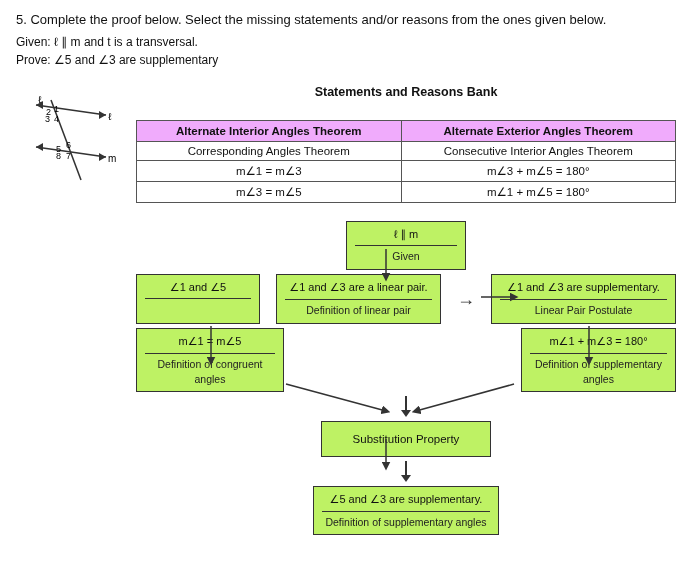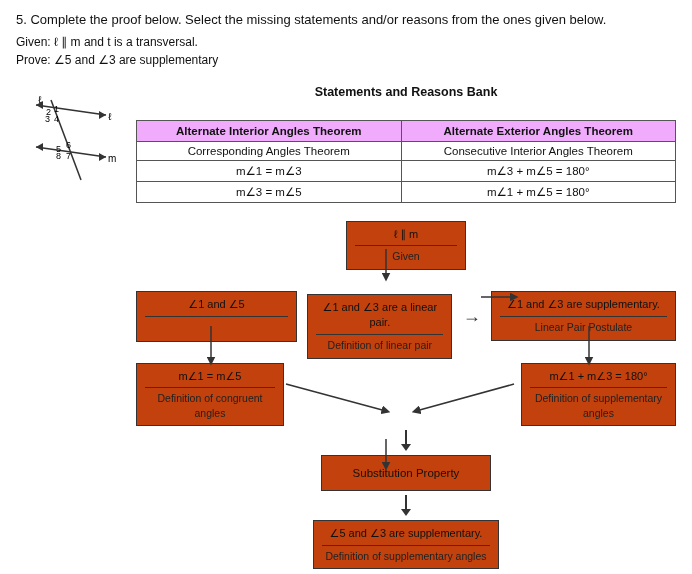--- a/index.html
+++ b/index.html
@@ -64,21 +64,21 @@
       text-align: center;
       font-weight: bold;
       font-size: 12.5px;
       margin-bottom: 21px;
     }
     
     .proof-box {
       border: 1.5px solid #333;
       padding: 5px 8px;
       text-align: center;
-      background: #c2410c;
+      background: #bef264;
       line-height: 1.4;
       font-size: 11px;
     }
     .proof-box .box-top {
       border-bottom: 1px solid #333;
       padding-bottom: 3px;
       margin-bottom: 3px;
       font-size: 11px;
     }
     .proof-box .box-bottom {
@@ -190,25 +190,25 @@
       </svg>
 
       <div style="display:flex;justify-content:center;margin-bottom:4px;">
         <div class="proof-box" style="width:120px;">
           <div class="box-top">ℓ ∥ m</div>
           <div class="box-bottom">Given</div>
         </div>
       </div>
 
       <div style="display:flex;justify-content:space-between;align-items:center;margin-bottom:4px;gap:4px;">
-        <div class="proof-box" style="width:161px;min-height:50px;">
+        <div class="proof-box" style="width:124px;min-height:50px;">
           <div class="box-top">∠1 and ∠5</div>
           <div class="box-bottom" style="height:16px;"></div>
         </div>
-        <div class="proof-box" style="width:145px;min-height:50px;margin-top:20px;">
+        <div class="proof-box" style="width:165px;min-height:50px;">
           <div class="box-top">∠1 and ∠3 are a linear pair.</div>
           <div class="box-bottom">Definition of linear pair</div>
         </div>
         <div style="display:flex;align-items:center;font-size:18px;color:#333;flex-shrink:0;">→</div>
         <div class="proof-box" style="width:185px;min-height:50px;">
           <div class="box-top">∠1 and ∠3 are supplementary.</div>
           <div class="box-bottom">Linear Pair Postulate</div>
         </div>
       </div>
 

